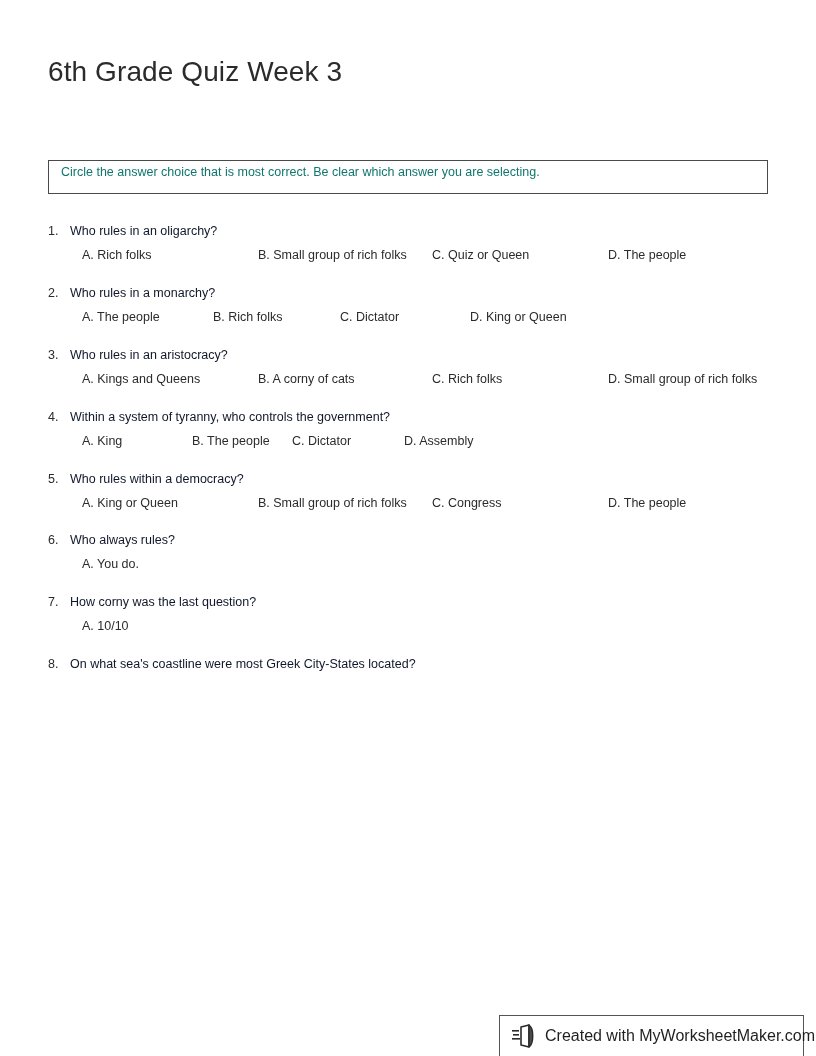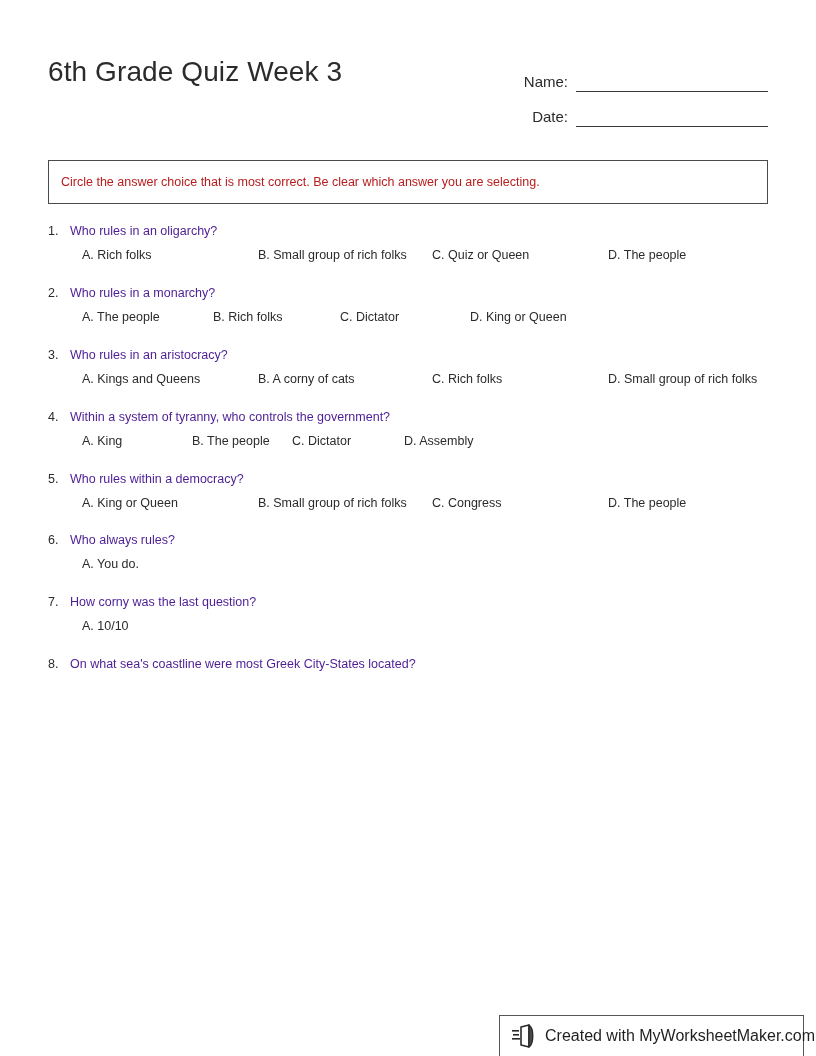--- a/index.html
+++ b/index.html
@@ -69,23 +69,23 @@
 
   
   .instructions {
     position: absolute;
     left: 48px;
     top: 148px;
     width: 720px;
     box-sizing: border-box;
     border: 1.4px solid #4a4a4a;
     background: #ffffff;
-    padding: 14px 12px 12px 12px;
-    font-size: 12.5px;
-    color: #b91c1c;
+    padding: 4px 12px 12px 12px;
+    font-size: 12.5px;
+    color: #0f766e;
     line-height: 1.25;
   }
 
   
   .questions {
     position: absolute;
     left: 48px;
     top: 212px;
     width: 730px;
   }
@@ -100,21 +100,21 @@
     margin-bottom: 9px;
   }
   .q-num {
     width: 22px;
     flex: 0 0 22px;
     font-size: 12.5px;
     color: #2b2b2b;
   }
   .q-text {
     font-size: 12.5px;
-    color: #4c1d95;
+    color: #0f172a;
   }
   .options {
     display: flex;
     padding-left: 34px;
     align-items: center;
   }
   .opt {
     font-size: 12.5px;
     color: #2b2b2b;
     line-height: 1.35;
@@ -172,30 +172,20 @@
   }
 </style>
 </head>
 <body>
 
 <div class="page">
 
   <div class="header">
     <div class="title">6th Grade Quiz Week 3</div>
 
-    <div class="namedate">
-      <div class="nd-row">
-        <span class="nd-label">Name:</span>
-        <span class="nd-line"></span>
-      </div>
-      <div class="nd-row">
-        <span class="nd-label">Date:</span>
-        <span class="nd-line"></span>
-      </div>
-    </div>
   </div>
 
   <div class="instructions">Circle the answer choice that is most correct. Be clear which answer you are selecting.</div>
 
   <div class="questions">
       <div class="question">
         <div class="q-line">
           <span class="q-num">1.</span>
           <span class="q-text">Who rules in an oligarchy?</span>
         </div>

